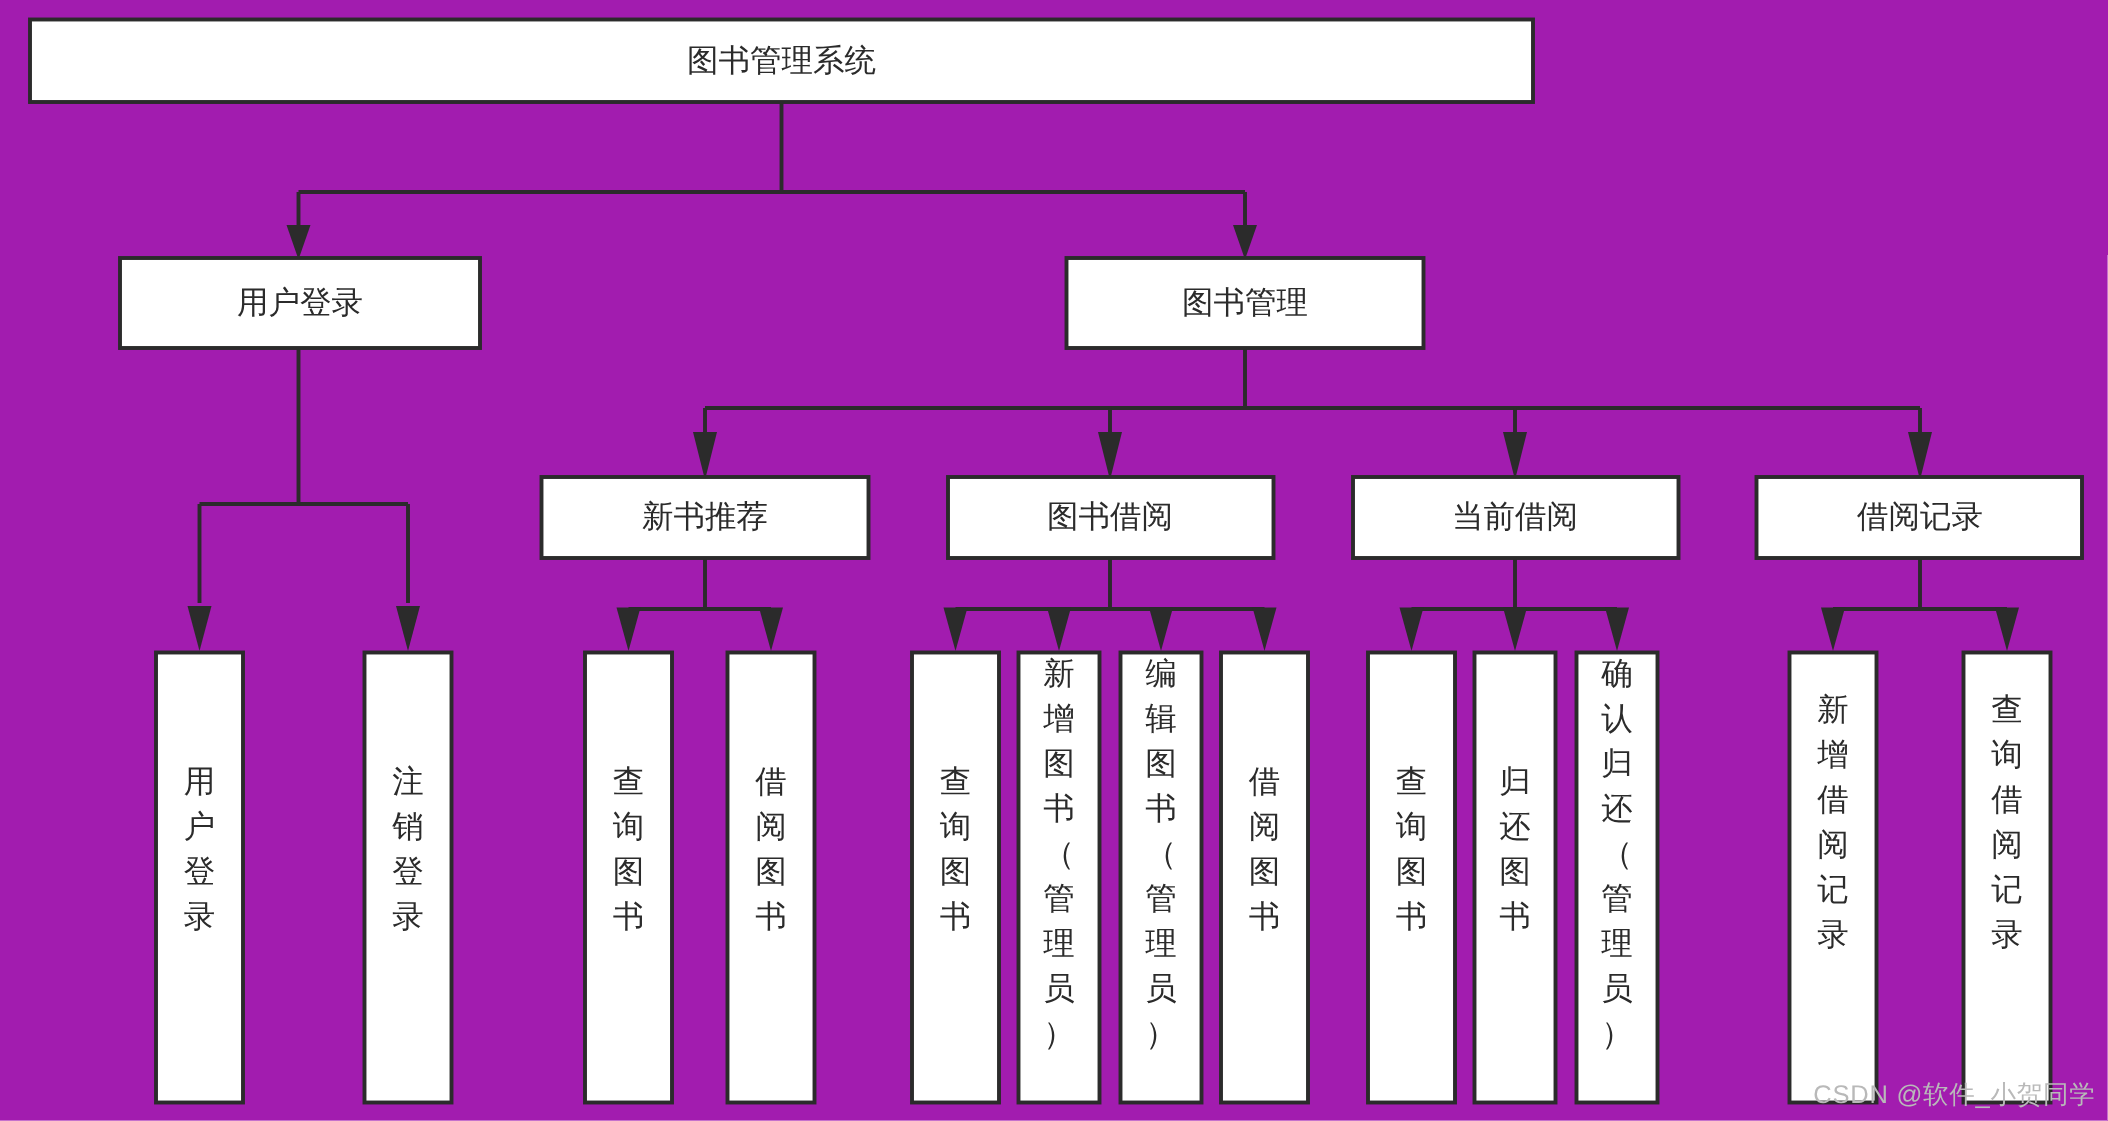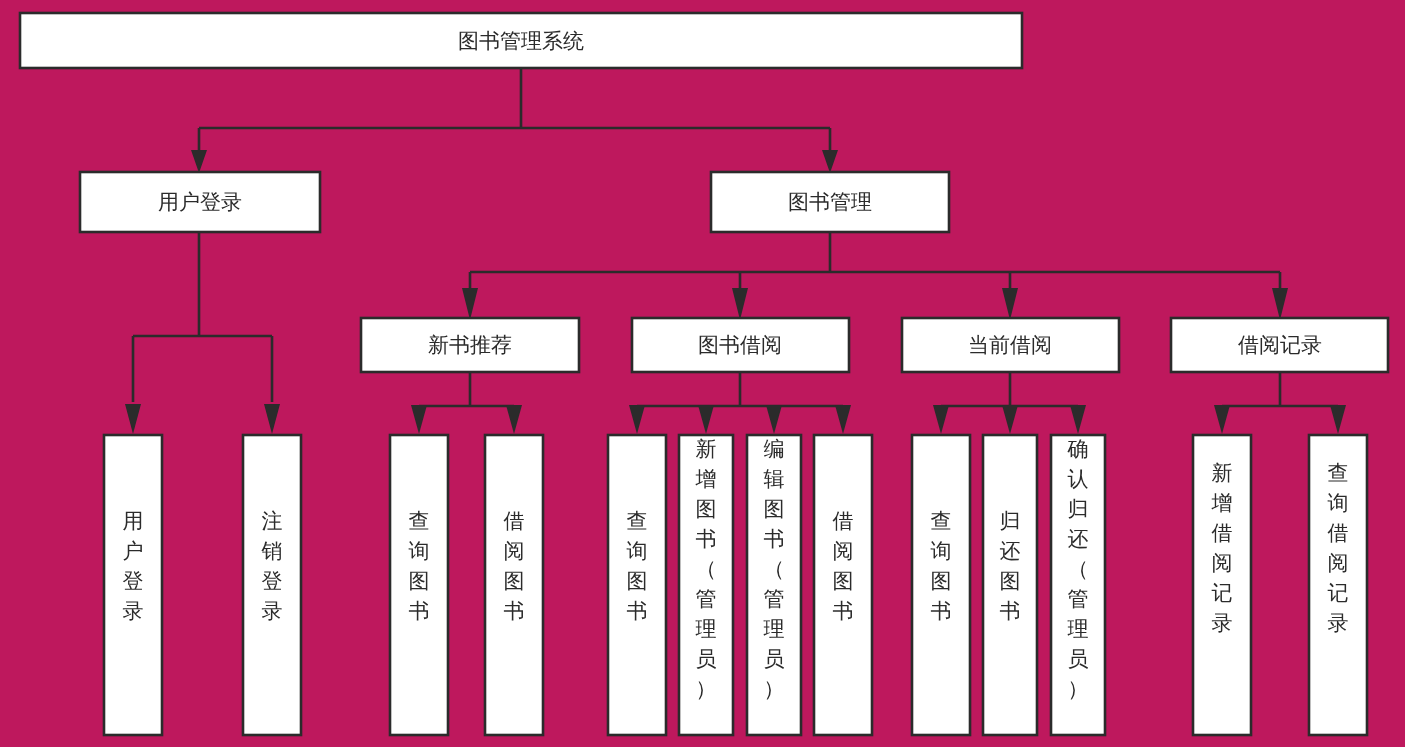--- a/index.html
+++ b/index.html
@@ -10,21 +10,21 @@
   body {
     width: 1405px;
     height: 747px;
     font-family: "Liberation Sans", "DejaVu Sans", sans-serif;
     overflow: hidden;
   }
   #diagram-root {
     position: relative;
     width: 1405px;
     height: 747px;
-    background: #be185d;
+    background: #a21caf;
   }
   svg#tree-svg {
     position: absolute;
     left: 0;
     top: 0;
     width: 1405px;
     height: 747px;
     display: block;
   }
   .node-box {
@@ -212,13 +212,14 @@
       <rect class="node-box" x="1193" y="435" width="58" height="300"></rect>
       <text class="node-label-v"><tspan x="1222" y="480">新</tspan><tspan x="1222" y="510">增</tspan><tspan x="1222" y="540">借</tspan><tspan x="1222" y="570">阅</tspan><tspan x="1222" y="600">记</tspan><tspan x="1222" y="630">录</tspan></text>
     </g>
     <g>
       <rect class="node-box" x="1309" y="435" width="58" height="300"></rect>
       <text class="node-label-v"><tspan x="1338" y="480">查</tspan><tspan x="1338" y="510">询</tspan><tspan x="1338" y="540">借</tspan><tspan x="1338" y="570">阅</tspan><tspan x="1338" y="600">记</tspan><tspan x="1338" y="630">录</tspan></text>
     </g>
 
   </svg>
 
+  <div class="watermark-text">CSDN @软件_小贺同学</div>
 </div>
 
 </body></html>

